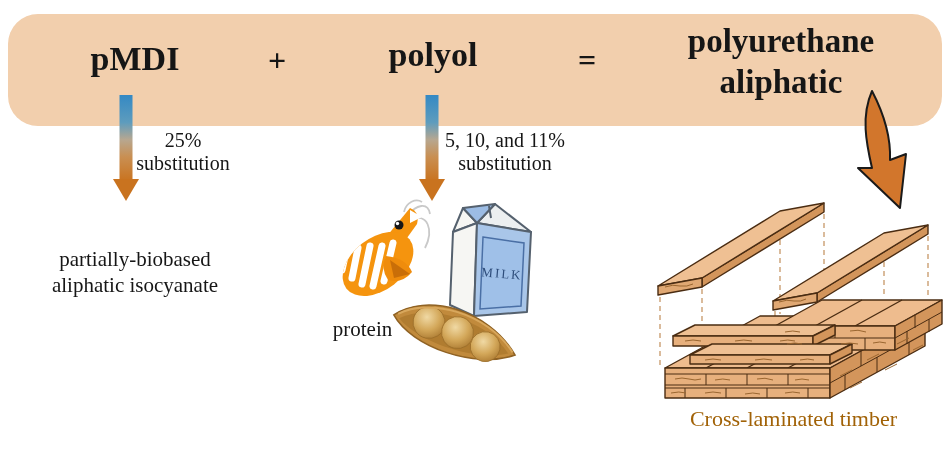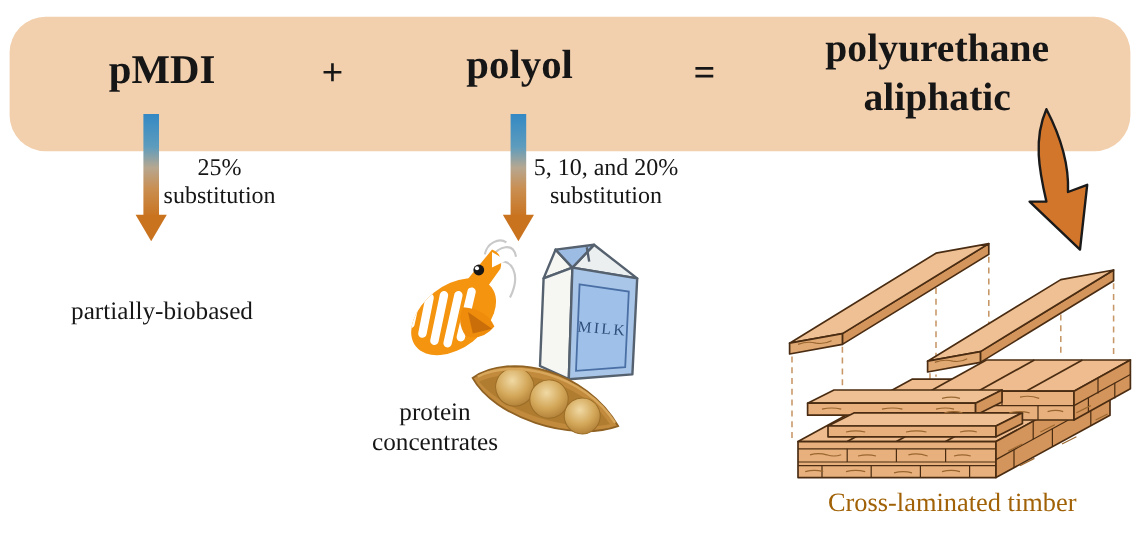--- a/index.html
+++ b/index.html
@@ -15,21 +15,21 @@
   .r1{left:62px;top:40px;width:146px;font-size:34px;}
   .op1{left:252px;top:42px;width:50px;font-size:32px;}
   .r2{left:357px;top:36px;width:152px;font-size:34px;}
   .op2{left:562px;top:42px;width:50px;font-size:32px;}
   .product{left:652px;top:21px;width:258px;font-size:33px;line-height:41px;font-weight:bold;text-align:center;}
   .label{text-align:center;font-size:20px;line-height:23px;white-space:nowrap;}
   .sub1{left:128px;top:129px;width:110px;text-align:center;}
   .sub2{left:440px;top:129px;width:130px;}
   .result{text-align:center;font-size:21px;line-height:26px;white-space:nowrap;}
   .iso{left:30px;top:206px;width:210px;margin-top:40px;}
-  .protein{left:290px;top:317px;width:145px;line-height:25px;margin-top:14px;}
+  .protein{left:290px;top:317px;width:145px;line-height:25px;}
   .clt-caption{left:645px;top:406px;width:297px;text-align:center;font-size:22px;color:#a16207;white-space:nowrap;}
   svg{display:block;}
 </style>
 </head>
 <body>
 
 <div id="stage">
 
   <div id="banner" class="abs"></div>
 
@@ -74,24 +74,25 @@
     <path d="M24,3 C36,26 43,48 42,72 L58,66 L52,120 L10,80 L24,80 C18,54 13,28 24,3 Z" fill="#d2762c" stroke="#1a1a1a" stroke-width="2" stroke-linejoin="round"></path>
   </svg>
 
   <div class="abs label sub1">
     <div>25%</div>
     <div>substitution</div>
   </div>
 
   <div class="abs result iso">
     <div>partially-biobased</div>
+    <div>aliphatic isocyanate</div>
   </div>
 
   <div class="abs label sub2">
-    <div>5, 10, and 20%</div>
+    <div>5, 10, and 11%</div>
     <div>substitution</div>
   </div>
 
   <svg class="abs" style="left:330px;top:196px;" width="105" height="122" viewBox="0 0 105 122">
     <defs>
       <clipPath id="shrBody">
         <ellipse cx="48" cy="68" rx="40" ry="26" transform="rotate(-38 48 68)"></ellipse>
       </clipPath>
     </defs>
     <path d="M78,20 C86,8 98,6 100,18" fill="none" stroke="#c9c9c9" stroke-width="1.8"></path>
@@ -139,21 +140,20 @@
       <path d="M10,40 C35,20 95,22 124,52 C92,66 35,60 10,40 Z" fill="#b07c30"></path>
       <circle cx="40" cy="38" r="16" fill="url(#beanGrad)" stroke="#9a6d28" stroke-width="0.8"></circle>
       <circle cx="70" cy="42" r="16" fill="url(#beanGrad)" stroke="#9a6d28" stroke-width="0.8"></circle>
       <circle cx="100" cy="50" r="15" fill="url(#beanGrad)" stroke="#9a6d28" stroke-width="0.8"></circle>
       <path d="M8,36 C35,14 95,16 128,50" fill="none" stroke="#d8a75c" stroke-width="2"></path>
     </g>
   </svg>
 
   <div class="abs result protein">
     <div>protein</div>
-    <div>concentrates</div>
   </div>
 
   <svg class="abs" style="left:645px;top:198px;" width="300" height="215" viewBox="0 0 300 215">
     <g stroke="#c79767" stroke-width="1.3" stroke-dasharray="5 4">
       <line x1="15" y1="99" x2="15" y2="170"></line>
       <line x1="57" y1="91" x2="57" y2="166"></line>
       <line x1="135" y1="15" x2="135" y2="116"></line>
       <line x1="179" y1="16" x2="179" y2="88"></line>
       <line x1="130" y1="113" x2="130" y2="150"></line>
       <line x1="172" y1="106" x2="172" y2="124"></line>

